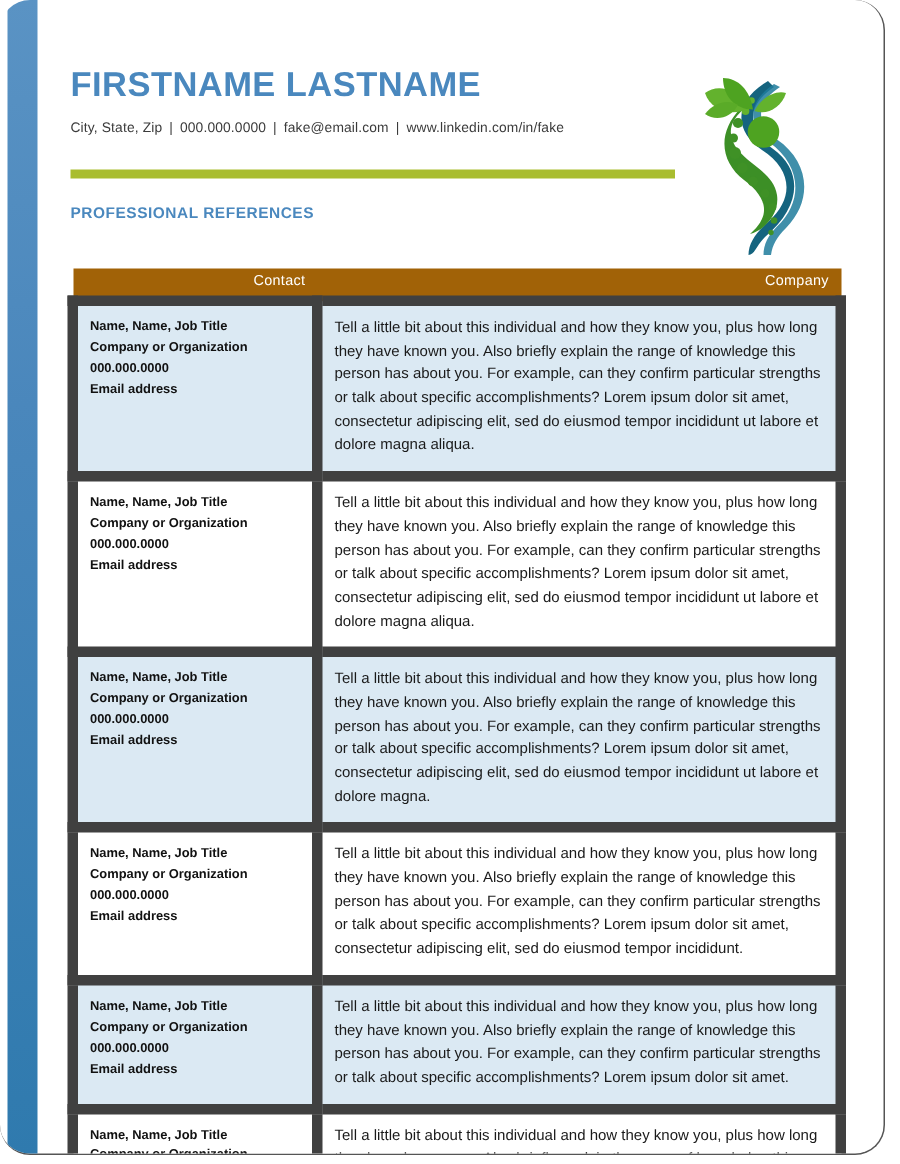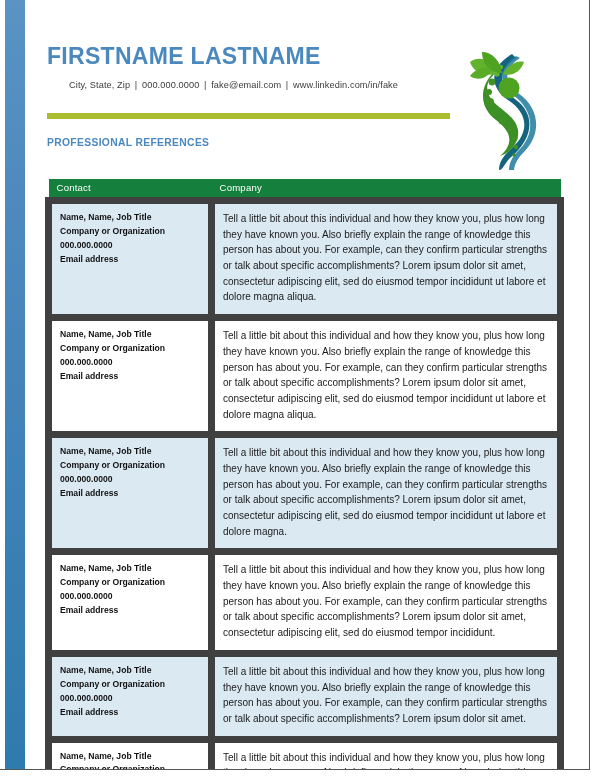--- a/index.html
+++ b/index.html
@@ -18,20 +18,21 @@
   .page {
     position: relative;
     width: 590px;
     height: 770px;
     margin: 0;
     background: #ffffff;
     border-right: 1px solid #555555;
     border-bottom: 1px solid #555555;
     box-sizing: border-box;
     overflow: hidden;
+    border-radius: 20px;
   }
 
   
   .left-bar {
     position: absolute;
     left: 5px;
     top: 0;
     width: 20px;
     height: 770px;
     background: #3d80ad;
@@ -53,21 +54,20 @@
     line-height: 1.1;
     margin: 0;
     white-space: nowrap;
   }
   .contact-line {
     margin-top: 11px;
     font-size: 9.2px;
     color: #3b3b3b;
     letter-spacing: 0.1px;
     white-space: nowrap;
-    margin-left: 22px;
   }
   .contact-sep {
     color: #3b3b3b;
     padding: 0 2px;
   }
 
   
   .green-rule {
     position: absolute;
     left: 47px;
@@ -107,26 +107,27 @@
     border-collapse: collapse;
     table-layout: fixed;
   }
   .ref-table th,
   .ref-table td {
     vertical-align: top;
     text-align: left;
     padding: 0;
   }
   .ref-table thead th {
-    background: #15803d;
+    background: #a16207;
     color: #ffffff;
     font-size: 9.6px;
     font-weight: normal;
     padding: 3px 8px 4px 8px;
     letter-spacing: 0.2px;
+    text-align: right;
   }
   .col-contact { width: 163px; }
   .col-context { width: 349px; }
 
   .ref-table tbody tr.shade td {
     background: #dbe9f3;
   }
   .ref-table tbody tr.plain td {
     background: #ffffff;
   }

